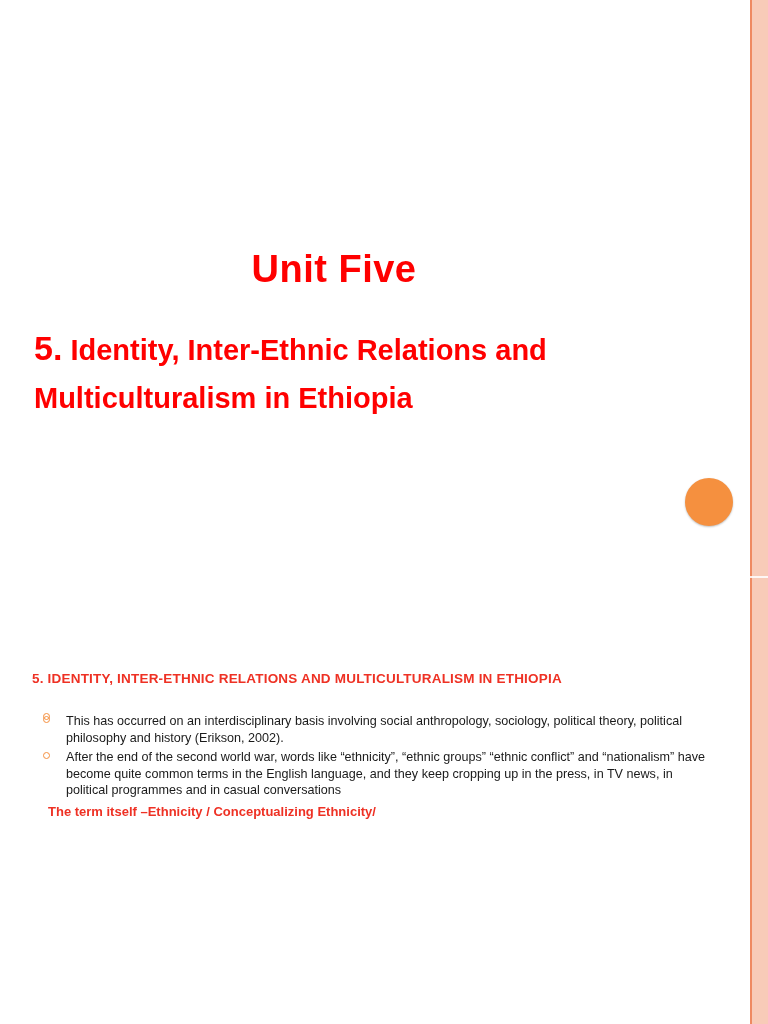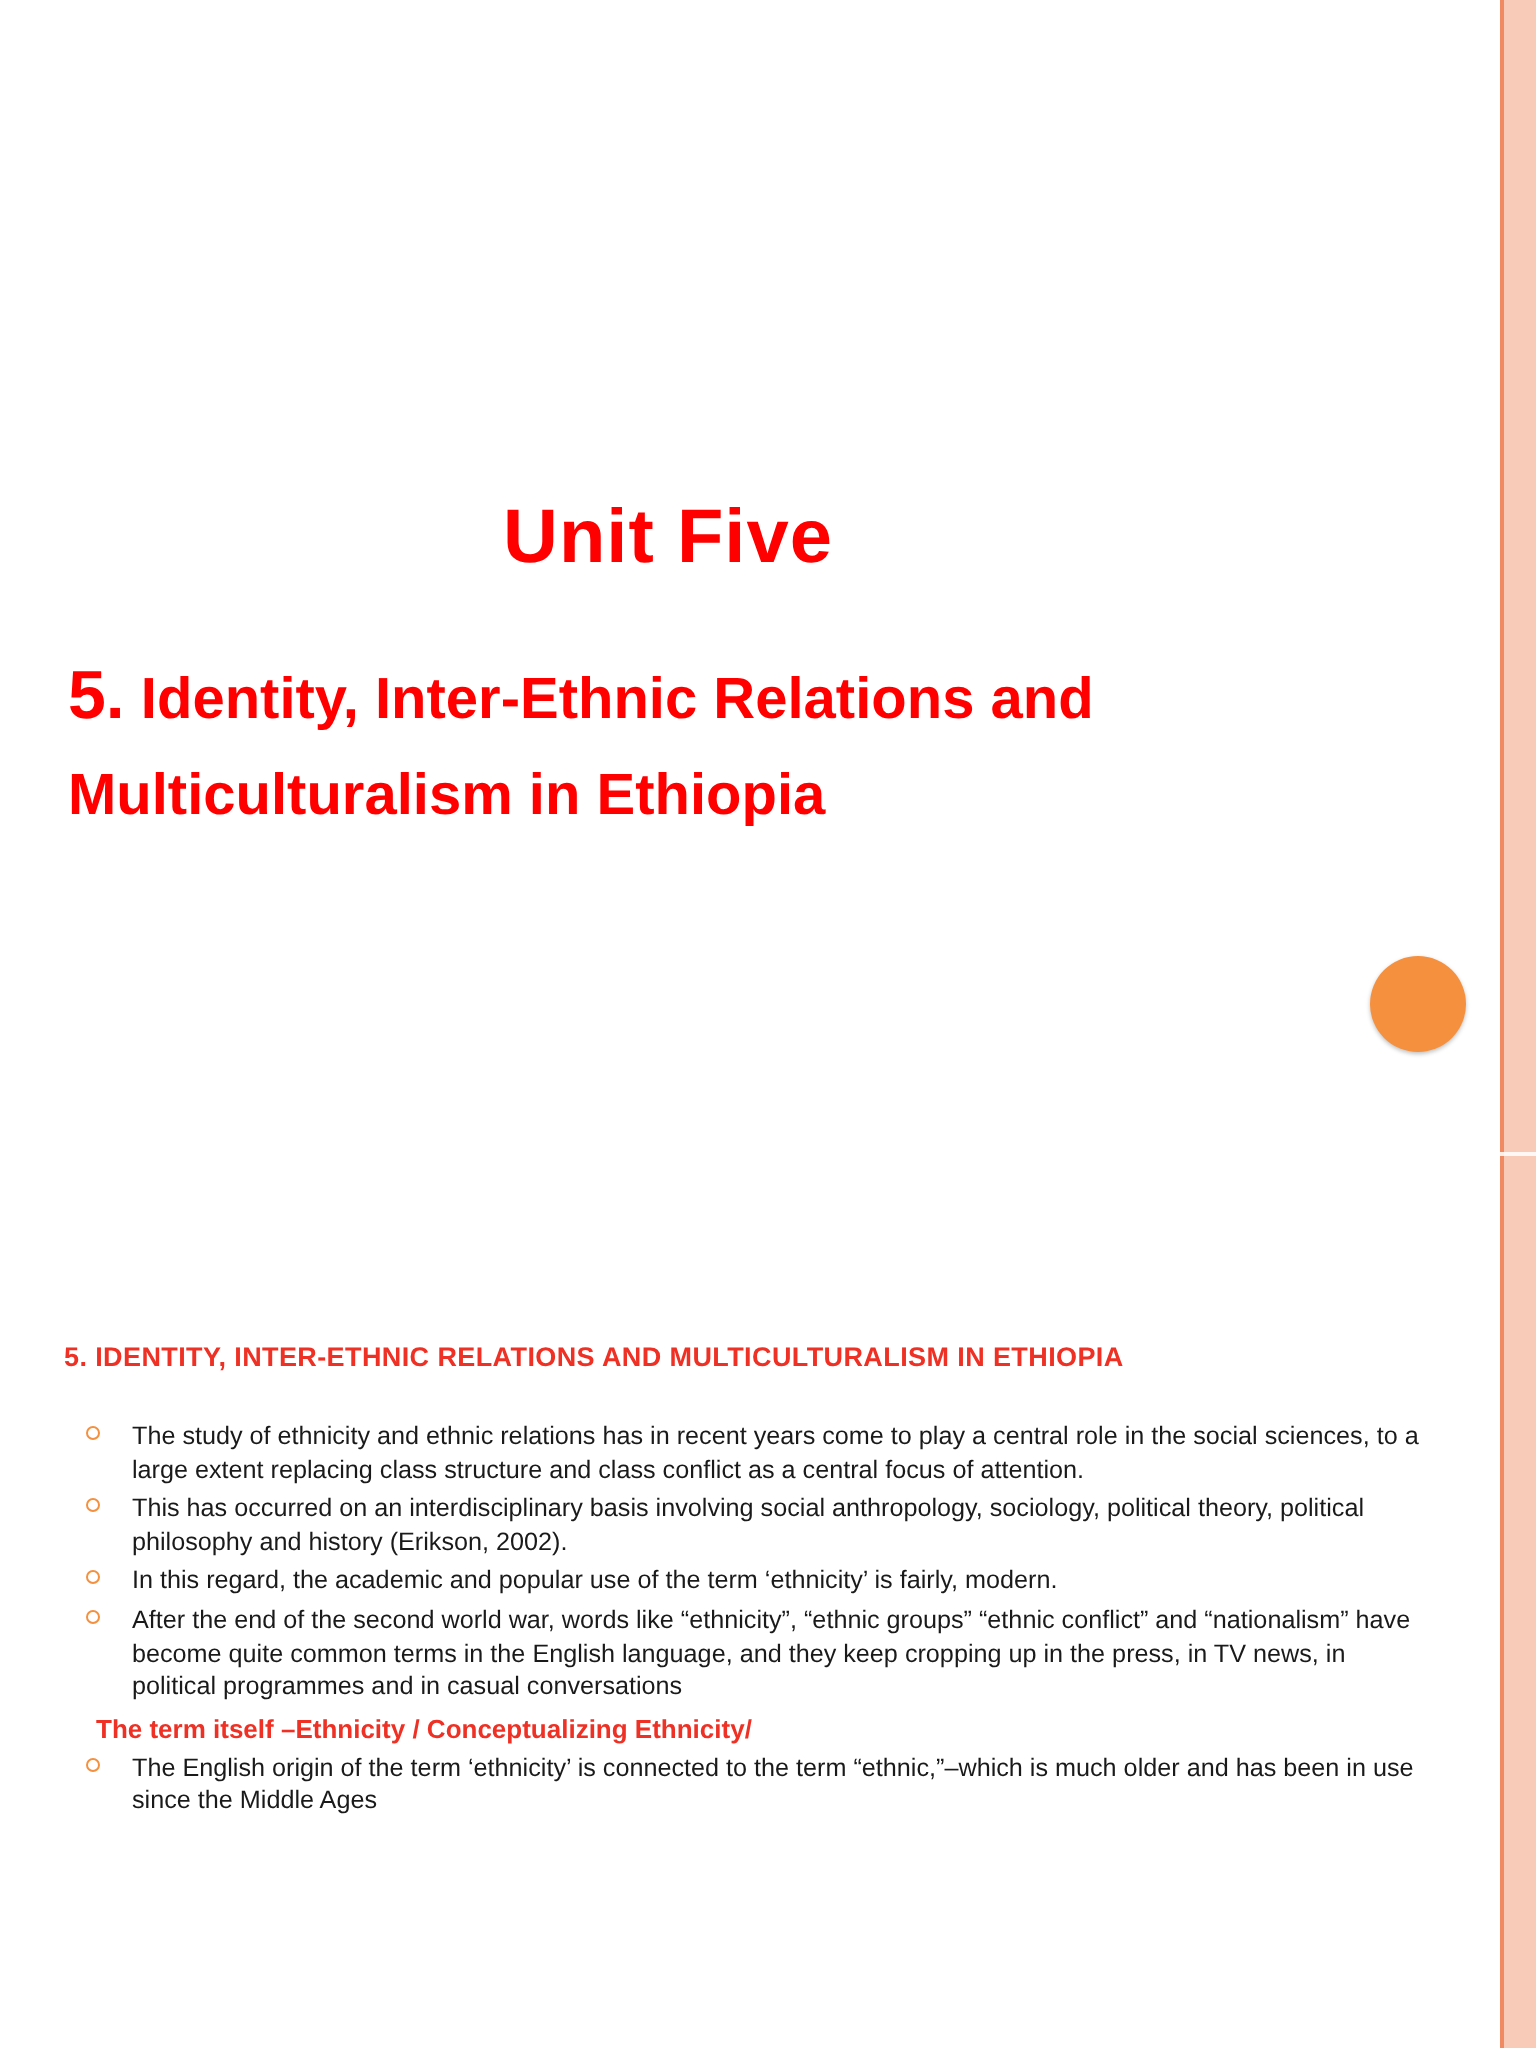--- a/index.html
+++ b/index.html
@@ -168,42 +168,33 @@
     </div>
     <div class="orange-dot"></div>
   </div>
 
   <div class="slide-content">
     <div class="content-heading">5. IDENTITY, INTER-ETHNIC RELATIONS AND MULTICULTURALISM IN ETHIOPIA</div>
     <div class="bullets">
 
       <div class="bullet">
         <span class="marker"></span>
-        <span>The study of ethnicity and ethnic relations has in recent years come to play a central role in the social sciences, to a large extent replacing class structure and class conflict as a central focus of attention.</span>
       </div>
 
       <div class="bullet">
         <span class="marker"></span>
         <span>This has occurred on an interdisciplinary basis involving social anthropology, sociology, political theory, political philosophy and history (Erikson, 2002).</span>
       </div>
 
-      <div class="bullet">
-        <span class="marker"></span>
-        <span>In this regard, the academic and popular use of the term ‘ethnicity’ is fairly, modern.</span>
-      </div>
 
       <div class="bullet">
         <span class="marker"></span>
         <span>After the end of the second world war, words like “ethnicity”, “ethnic groups” “ethnic conflict” and “nationalism” have become quite common terms in the English language, and they keep cropping up in the press, in TV news, in political programmes and in casual conversations</span>
       </div>
 
 
       <div class="sub-heading">The term itself –Ethnicity / Conceptualizing Ethnicity/</div>
 
-      <div class="bullet">
-        <span class="marker"></span>
-        <span>The English origin of the term ‘ethnicity’ is connected to the term “ethnic,”–which is much older and has been in use since the Middle Ages</span>
-      </div>
 
     </div>
   </div>
 
 </div>
 
 </body></html>

